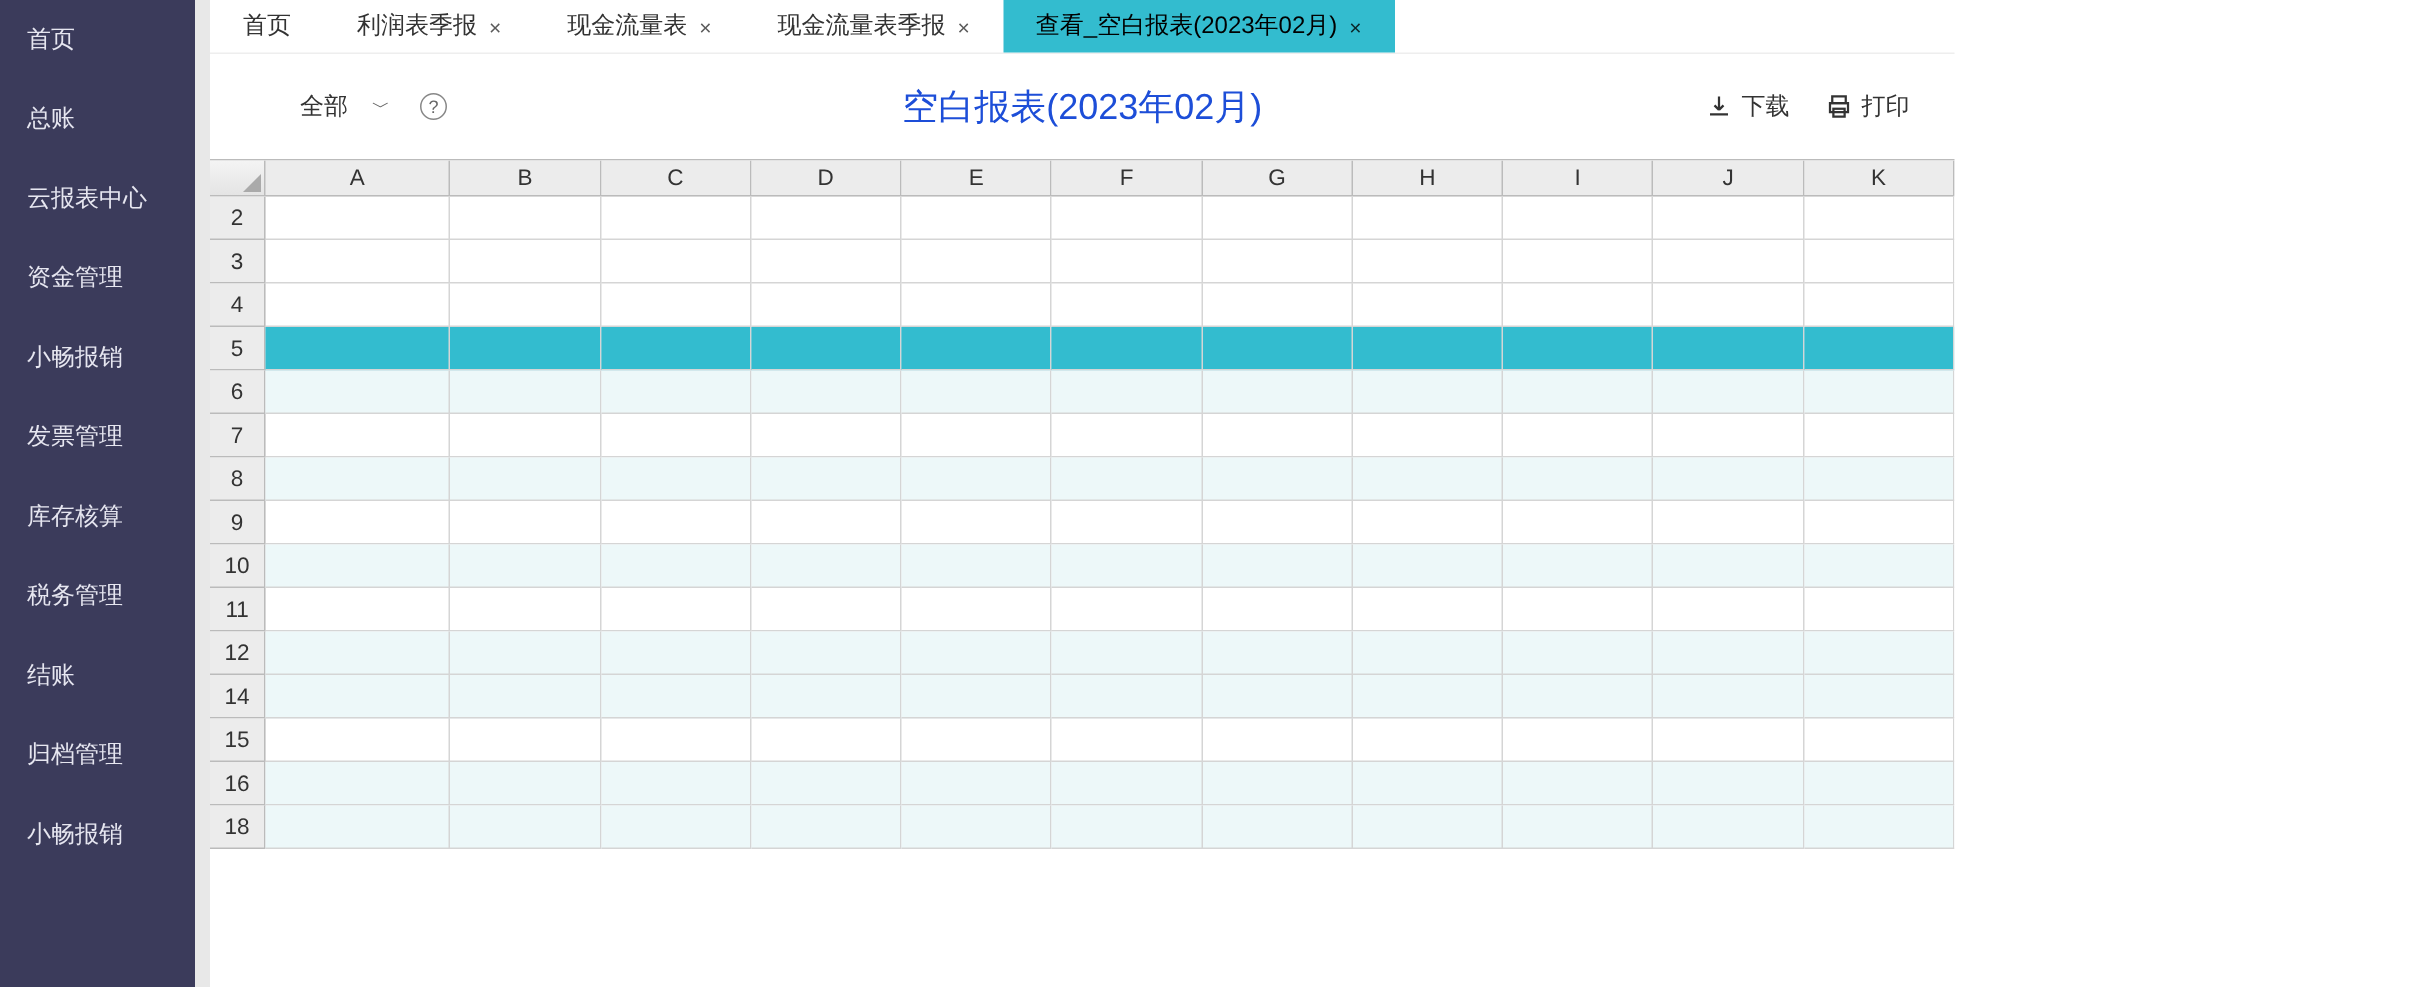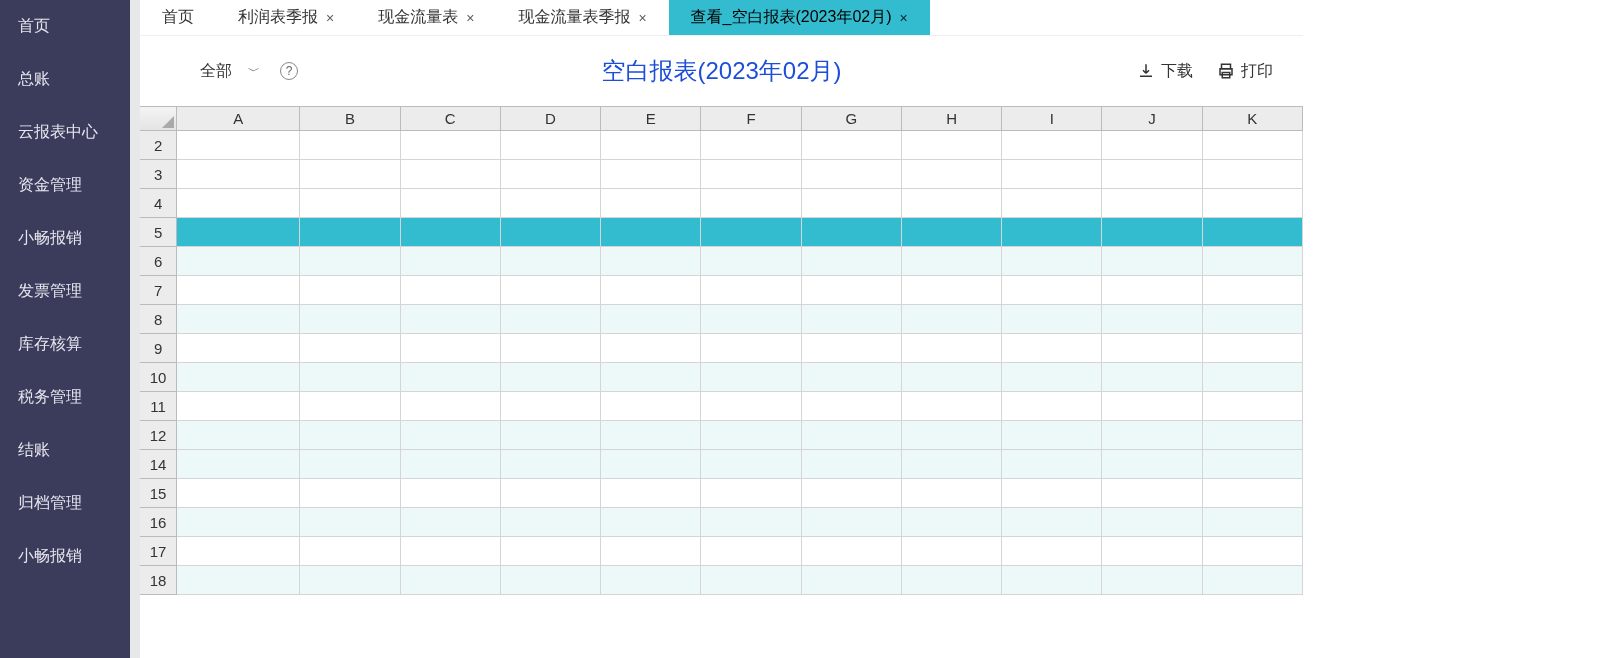--- a/index.html
+++ b/index.html
@@ -308,34 +308,20 @@
             <div class="cell"></div>
             <div class="cell"></div>
             <div class="cell"></div>
             <div class="cell"></div>
             <div class="cell"></div>
             <div class="cell"></div>
             <div class="cell"></div>
             <div class="cell"></div>
             <div class="cell"></div>
           </div>
-          <div class="grid-row">
-            <div class="row-head">17</div>
-            <div class="cell first"></div>
-            <div class="cell"></div>
-            <div class="cell"></div>
-            <div class="cell"></div>
-            <div class="cell"></div>
-            <div class="cell"></div>
-            <div class="cell"></div>
-            <div class="cell"></div>
-            <div class="cell"></div>
-            <div class="cell"></div>
-            <div class="cell"></div>
-          </div>
           <div class="grid-row tint">
             <div class="row-head">18</div>
             <div class="cell first"></div>
             <div class="cell"></div>
             <div class="cell"></div>
             <div class="cell"></div>
             <div class="cell"></div>
             <div class="cell"></div>
             <div class="cell"></div>
             <div class="cell"></div>

